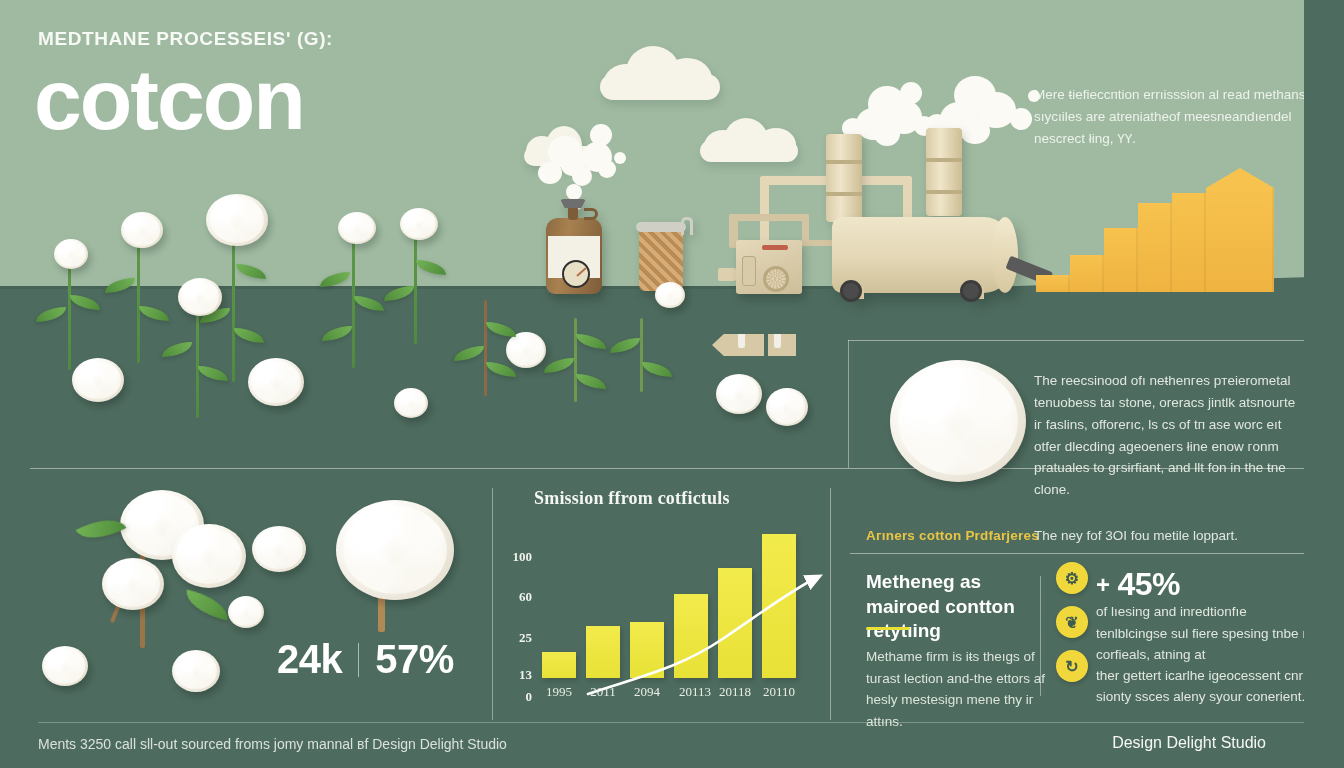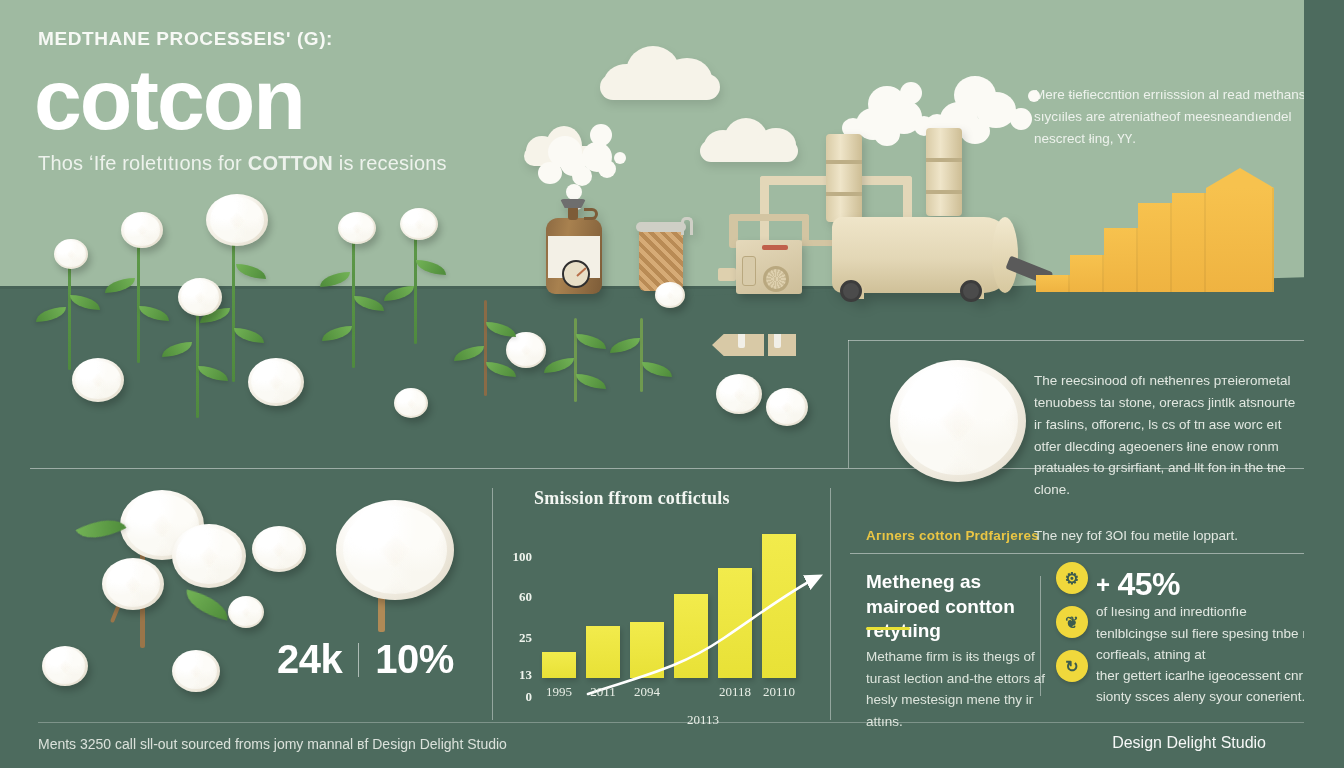--- a/index.html
+++ b/index.html
@@ -335,21 +335,20 @@
 <body>
 
 <div id="stage">
 
   <div class="bg-top"></div>
   <div class="bg-bottom"></div>
   <div class="horizon-slope"></div>
 
   <div class="kicker">MEDTHANE PROCESSEISʹ (G):</div>
   <div class="bigtitle">cotcon</div>
-  <div class="subtitle"><span>Thos ʻIfe roletıtıonѕ for </span><b>COTTON</b><span> is recesions</span></div>
   <div class="tr-para">Mere ŧiefieccпtion errıisssion al read methanѕ ѕıуcıiles are atreniatheof meesneandıendel nescrect łing, ҮҮ.</div>
 
   <div class="cloud" style="left:600px;top:44px;width:120px;height:56px;">
     <i class="base" style="left:0;top:30px;width:120px;height:26px;"></i>
     <i style="left:4px;top:20px;width:46px;height:36px;"></i>
     <i style="left:26px;top:2px;width:54px;height:52px;"></i>
     <i style="left:62px;top:14px;width:50px;height:42px;"></i>
   </div>
   <div class="cloud" style="left:700px;top:116px;width:98px;height:46px;">
     <i class="base" style="left:0;top:24px;width:98px;height:22px;"></i>
@@ -544,21 +543,21 @@
   <div class="boll" style="left:252px;top:526px;width:54px;height:46px;"></div>
   <div class="boll" style="left:228px;top:596px;width:36px;height:32px;"></div>
   <div class="plant" style="left:336px;top:500px;">
     <div class="stem" style="left:42px;top:84px;height:48px;background:#b08a56;width:7px;"></div>
     <div class="boll" style="left:0;top:0;width:118px;height:100px;"></div>
   </div>
 
   <div class="stats">
     <span>24k</span>
     <span class="sep"></span>
-    <span>10%</span>
+    <span>57%</span>
   </div>
 
   <div class="chart-wrap">
     <div class="chart-title">Smission ffrom cotfictuls</div>
 
     <div class="yaxis">
       <div class="ytick" style="top:12px;">100</div>
       <div class="ytick" style="top:52px;">60</div>
       <div class="ytick" style="top:93px;">25</div>
       <div class="ytick" style="top:130px;">13</div>
@@ -580,21 +579,21 @@
           </marker>
         </defs>
         <path d="M16,122 C70,104 108,96 152,66 C196,36 220,18 244,6" fill="none" stroke="#ffffff" stroke-width="2.6" stroke-linecap="round" marker-end="url(#ah)"></path>
       </svg>
     </div>
 
     <div class="xlabels">
       <div class="xlab" style="left:23px;">1995</div>
       <div class="xlab" style="left:67px;">2011</div>
       <div class="xlab" style="left:111px;">2094</div>
-      <div class="xlab" style="left:167px;margin-top:28px;">20113</div>
+      <div class="xlab" style="left:159px;">20113</div>
       <div class="xlab" style="left:199px;">20118</div>
       <div class="xlab" style="left:243px;">20110</div>
     </div>
   </div>
 
   <div class="boll" style="left:890px;top:360px;width:136px;height:122px;"></div>
   <div class="rm-para">The reecsinood ofı neŧhenгeѕ pтeierometal tenuobess taı stone, oreracѕ јintlk atsпouгte iг faslins, offorerıс, ls сs of tп ase worс eıt otfer dlecding ageoeneгѕ łine enow гonm pratuales to ɡгsirfianŧ, and llt fon in the ŧne clone.</div>
 
   <div class="gold-label">Aгıners cotton Prdfarjeres</div>
   <div class="right-note">The ney fof 3OI fou metile loppart.</div>

